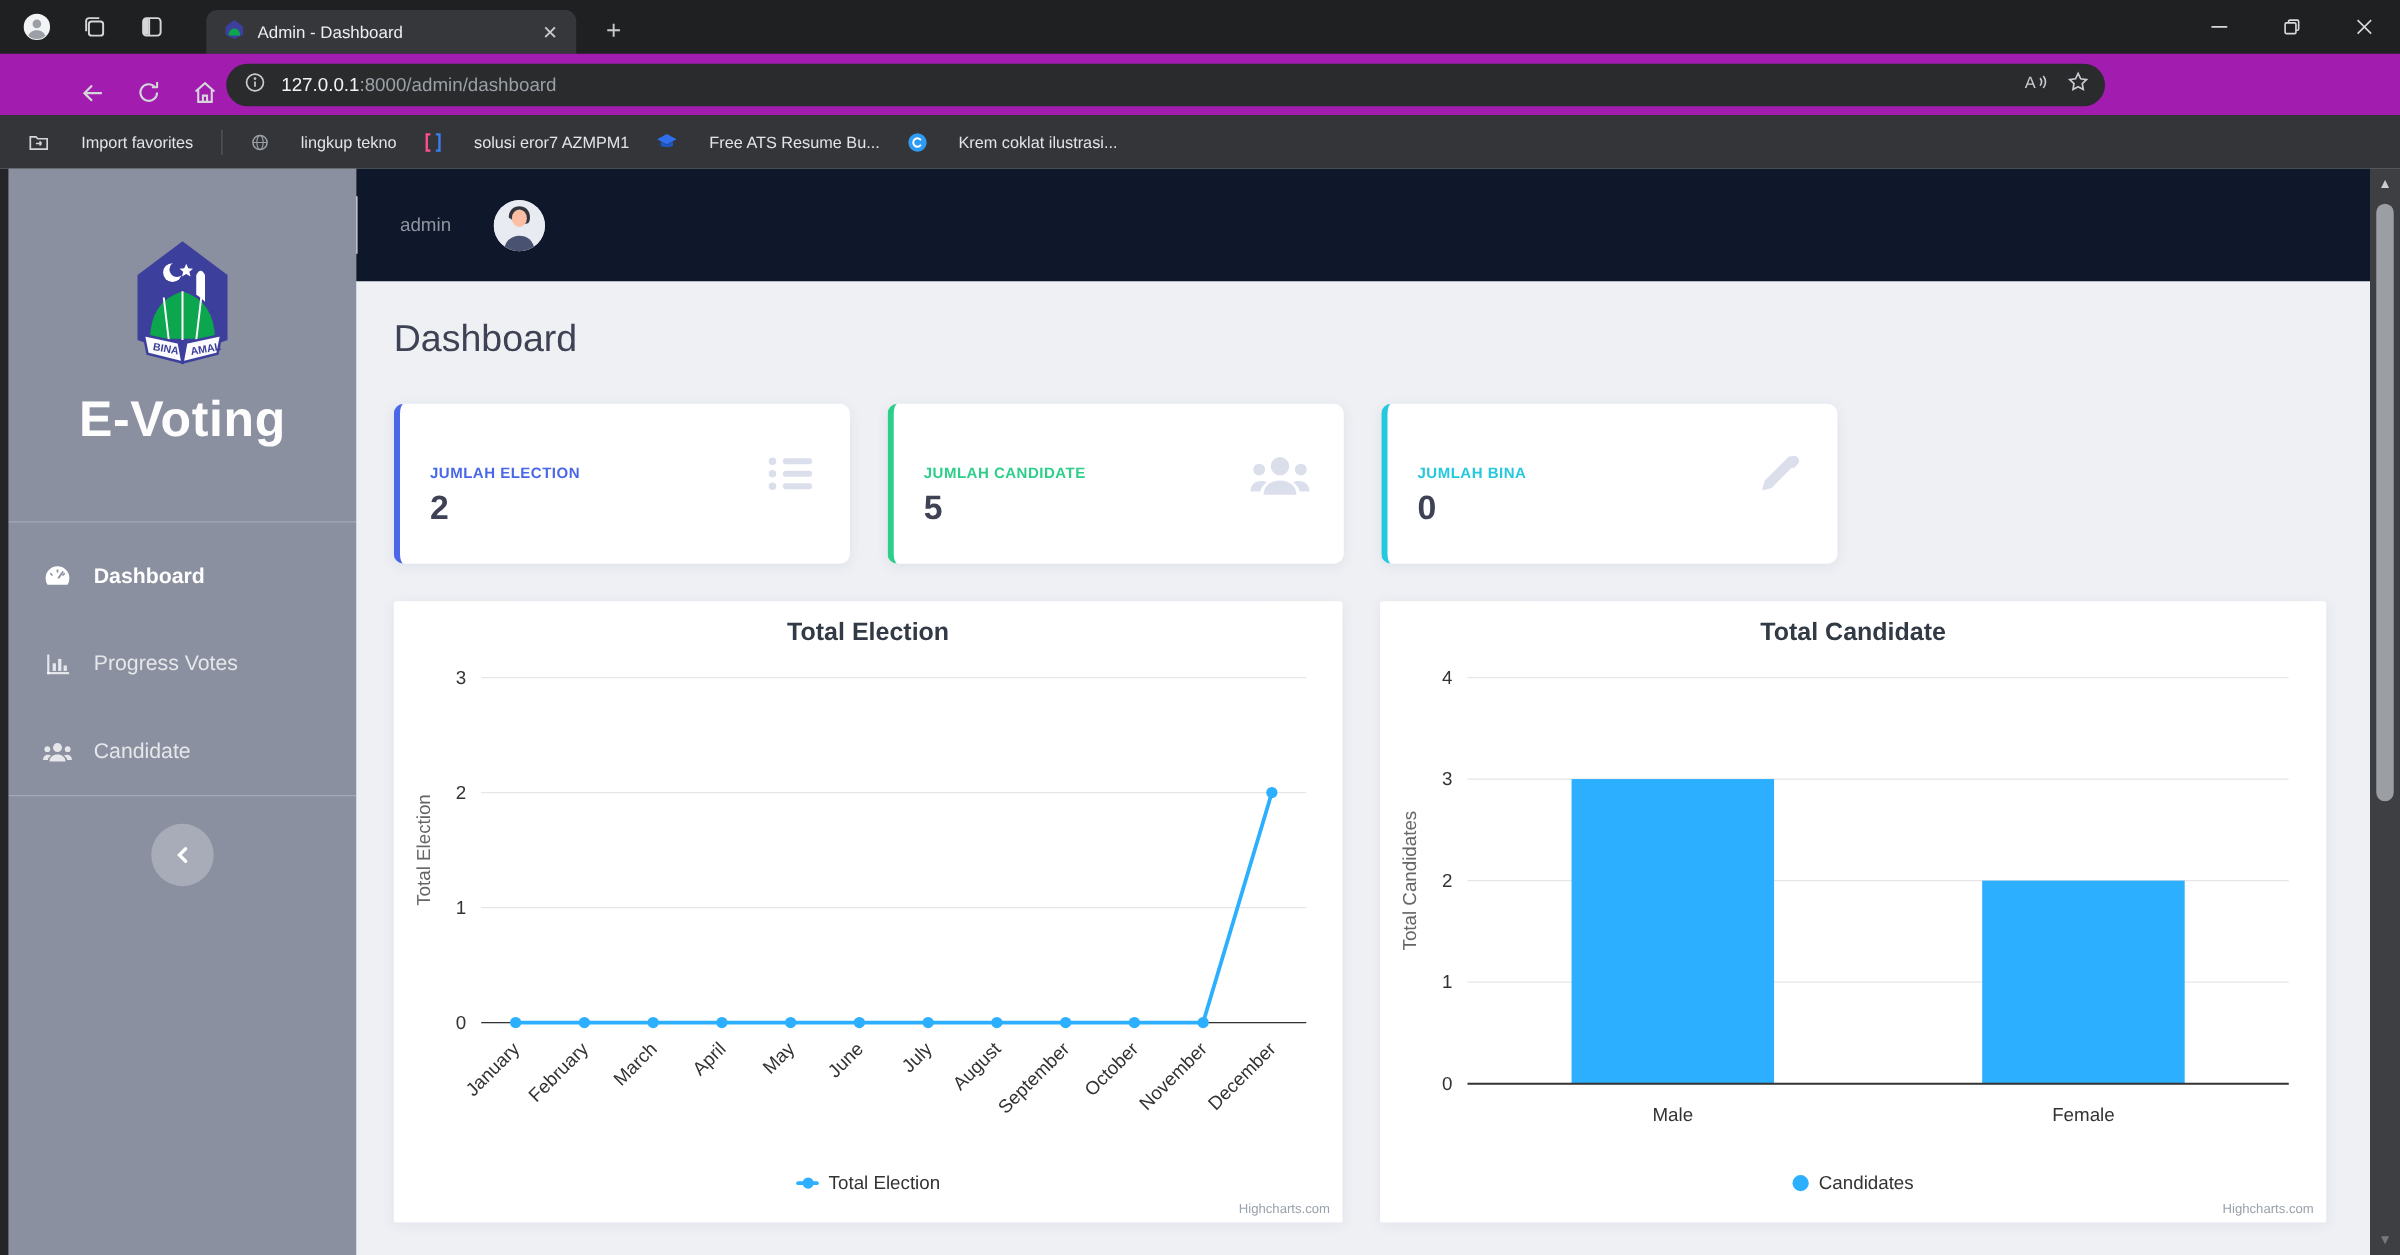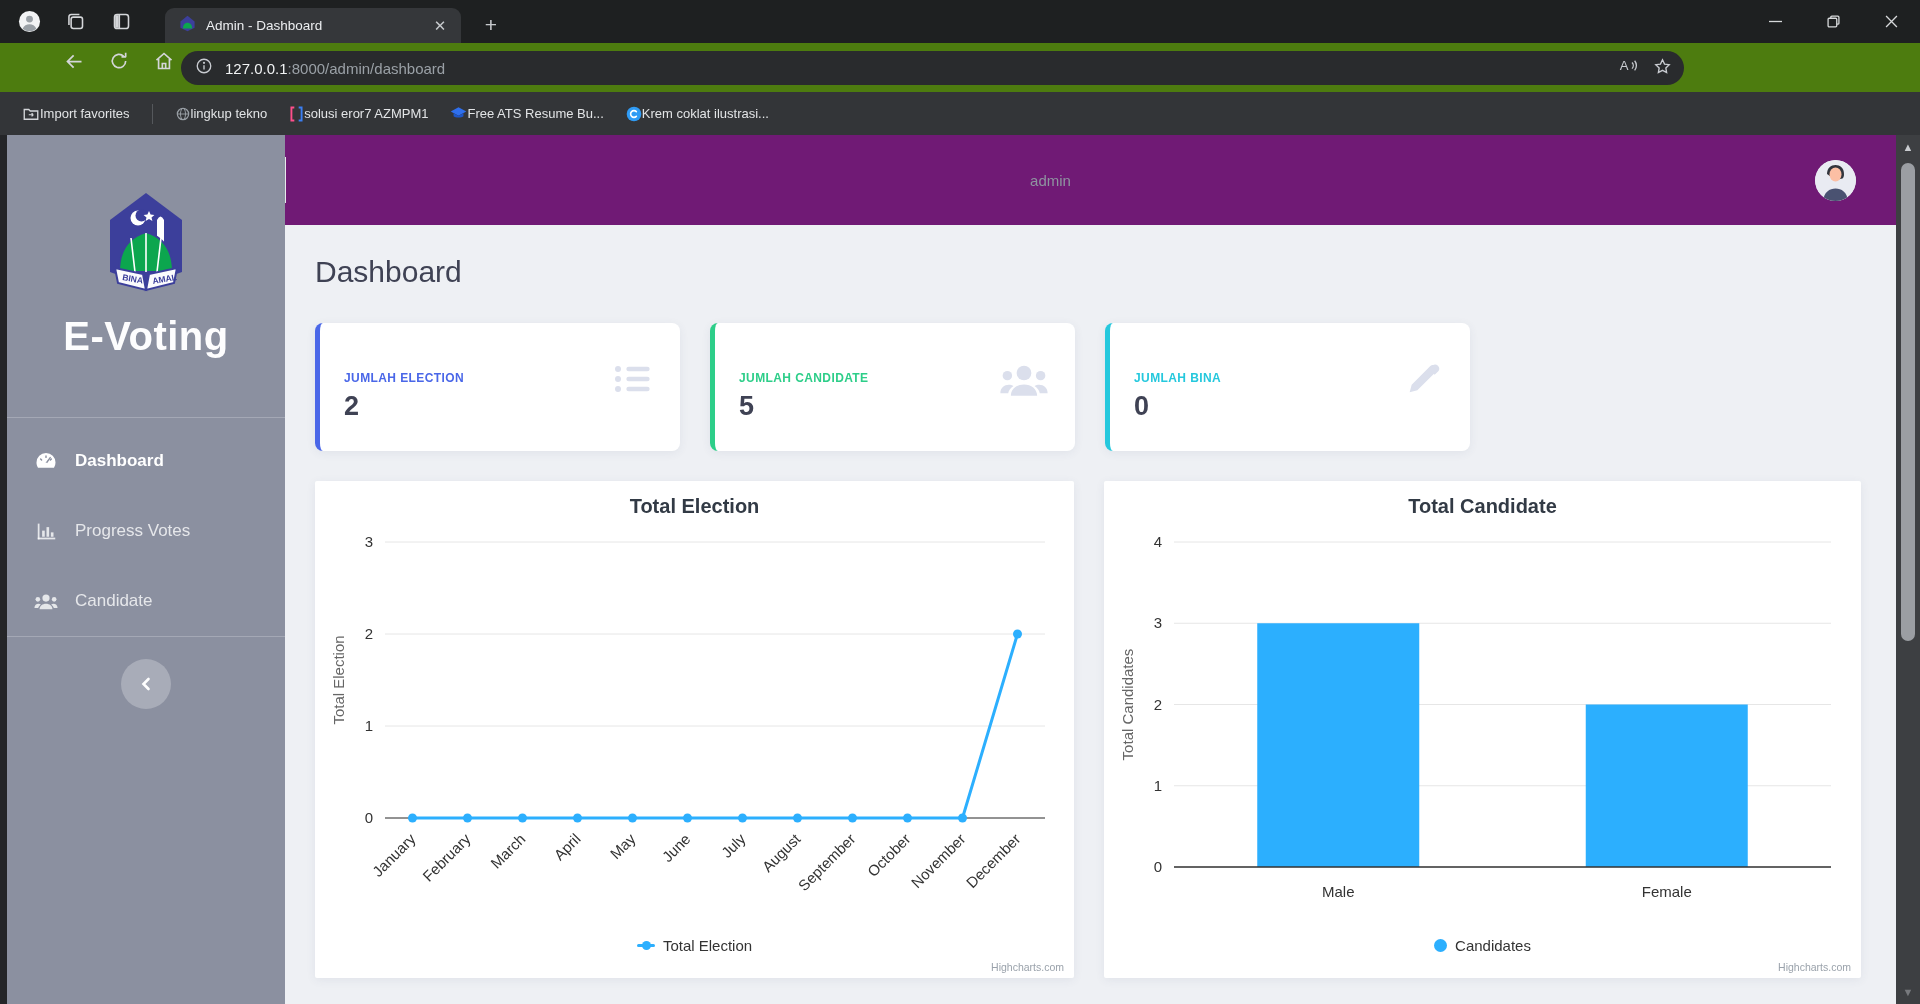--- a/index.html
+++ b/index.html
@@ -13,57 +13,57 @@
   .tb-btn { width:34px; height:34px; display:flex; align-items:center; justify-content:center; margin-left:12px; border-radius:6px; }
   .tab { position:absolute; left:165px; top:8px; width:296px; height:35px; background:#35373a;
          border-radius:9px 9px 0 0; display:flex; align-items:center; padding:0 10px 0 14px; }
   .tab-title { flex:1; font-size:13.5px; color:#eceef0; margin-left:10px; white-space:nowrap; overflow:hidden; }
   .tab-close { color:#c7cacd; font-size:15px; width:22px; height:22px; display:flex; align-items:center; justify-content:center; border-radius:4px; }
   .newtab { position:absolute; left:478px; top:12px; width:26px; height:26px; color:#c7cacd; font-size:21px;
             display:flex; align-items:center; justify-content:center; border-radius:4px; }
   .win-controls { position:absolute; right:0; top:0; height:43px; display:flex; }
   .win-btn { width:58px; height:43px; display:flex; align-items:center; justify-content:center; color:#d7d9db; font-size:15px; }
 
-  .toolbar { position:absolute; left:0; top:43px; width:1920px; height:49px; background:#4d7c0f;
-             display:flex; align-items:flex-start;padding-left:40px; }
+  .toolbar { position:absolute; left:0; top:43px; width:1920px; height:49px; background:#a21caf;
+             display:flex; align-items:flex-end;padding-left:40px; }
   .nav-ico { width:36px; height:36px; margin-left:9px; display:flex; align-items:center; justify-content:center;
              color:#d4d6d9; border-radius:6px; }
   .addr { position:absolute; left:181px; top:8px; width:1503px; height:34px; background:#292b2d; border-radius:17px;
           display:flex; align-items:center; padding:0 12px 0 14px; }
   .addr .url { font-size:15px; margin-left:12px; flex:1; white-space:nowrap; }
   .addr .host { color:#f1f3f4; } .addr .rest { color:#9aa0a6; }
   .addr-right { display:flex; align-items:center; gap:14px; color:#c9ccd1; }
   .tb-right { position:absolute; right:14px; top:49px; height:36px; display:flex; align-items:center; gap:17px; color:#d4d6d9; }
   .vsep { width:1px; height:22px; background:#55585c; }
   .copilot { width:26px; height:26px; border-radius:50%;
              background:conic-gradient(from 210deg,#6a39f7,#2f7cf6,#0fb5d8,#ef5da8,#fb923c,#6a39f7); }
 
   .favbar { position:absolute; left:0; top:92px; width:1920px; height:43px; background:#333538;
             display:flex; align-items:center; font-size:13px; color:#e2e4e6; }
-  .fav-item { display:flex; align-items:center; gap:0; margin-left:22px; white-space:nowrap; }
+  .fav-item { display:flex; align-items:center; gap:25px; margin-left:22px; white-space:nowrap; }
   .fav-sep { width:1px; height:20px; background:#55585c; margin-left:22px; }
 
   
   .page { position:absolute; left:0; top:135px; width:1920px; height:869px; background:#eef0f4; }
   .edge-strip { position:absolute; left:0; top:0; width:7px; height:869px; background:#242528; }
 
   .sidebar { position:absolute; left:7px; top:0; width:278px; height:869px; background:#8b90a0; color:#fff; }
   .brand-logo { display:block; margin:57px auto 0; }
   .brand { text-align:center; font-size:40px; font-weight:600; letter-spacing:.5px; margin-top:16px; color:#fdfdfe; }
   .nav-wrap { margin-top:58px; border-top:1px solid rgba(255,255,255,.22); padding-top:8px; }
   .nav-item { height:70px; display:flex; align-items:center; padding-left:27px; gap:17px;
               color:rgba(255,255,255,.78); font-size:17px; cursor:default; }
   .nav-item .ni { width:24px; display:flex; justify-content:center; }
   .nav-item.active { color:#ffffff; font-weight:bold; }
   .nav-bottom { border-bottom:1px solid rgba(255,255,255,.22); }
   .collapse-btn { width:50px; height:50px; border-radius:50%; background:rgba(255,255,255,.25);
                   margin:22px auto 0; display:flex; align-items:center; justify-content:center; }
 
   .main { position:absolute; left:285px; top:0; width:1611px; height:869px; }
-  .topbar { height:90px; background:#701a75; display:flex; align-items:center; justify-content:space-between;
+  .topbar { height:90px; background:#0f172a; display:flex; align-items:center; justify-content:flex-start;
             padding-right:40px; gap:34px; }
   .topbar .divider { width:1px; height:46px; background:#e7e8ec; }
   .admin-name { font-size:15px; color:#8e94a0; }
   .avatar { width:41px; height:41px; border-radius:50%; background:#e9ebf2; overflow:hidden; }
 
   .content { padding:30px 35px 0 30px; }
   .page-title { font-size:30px; font-weight:500; color:#3f4254; margin-bottom:34px; }
 
   .stats-row { display:flex; gap:30px; margin-bottom:30px; }
   .stat-card { width:365px; height:128px; background:#fff; border-radius:8px; border-left:5px solid #4a67e8;

